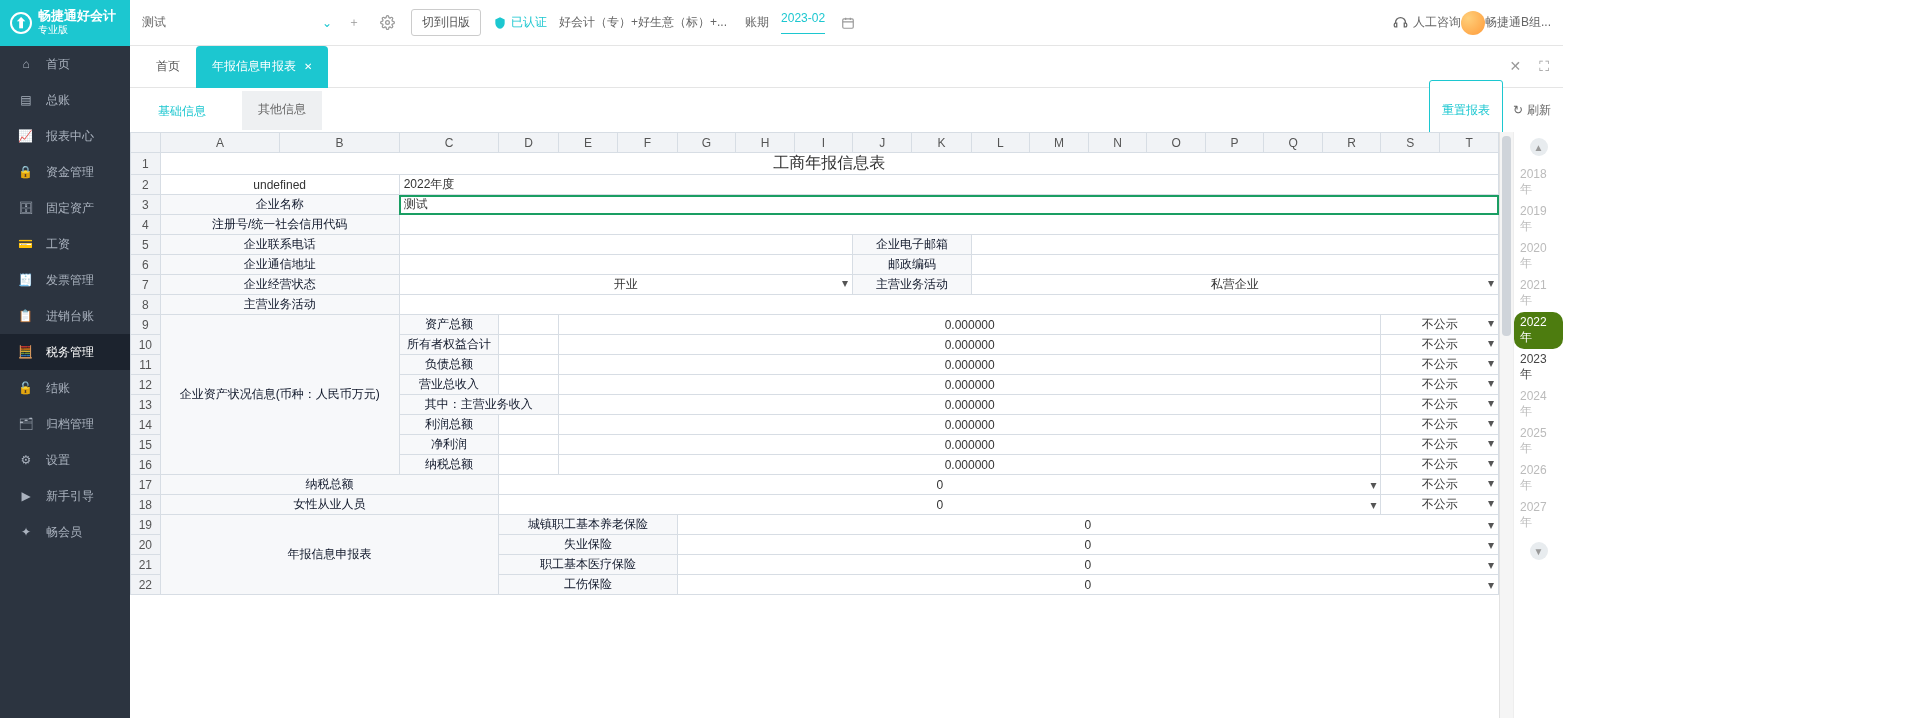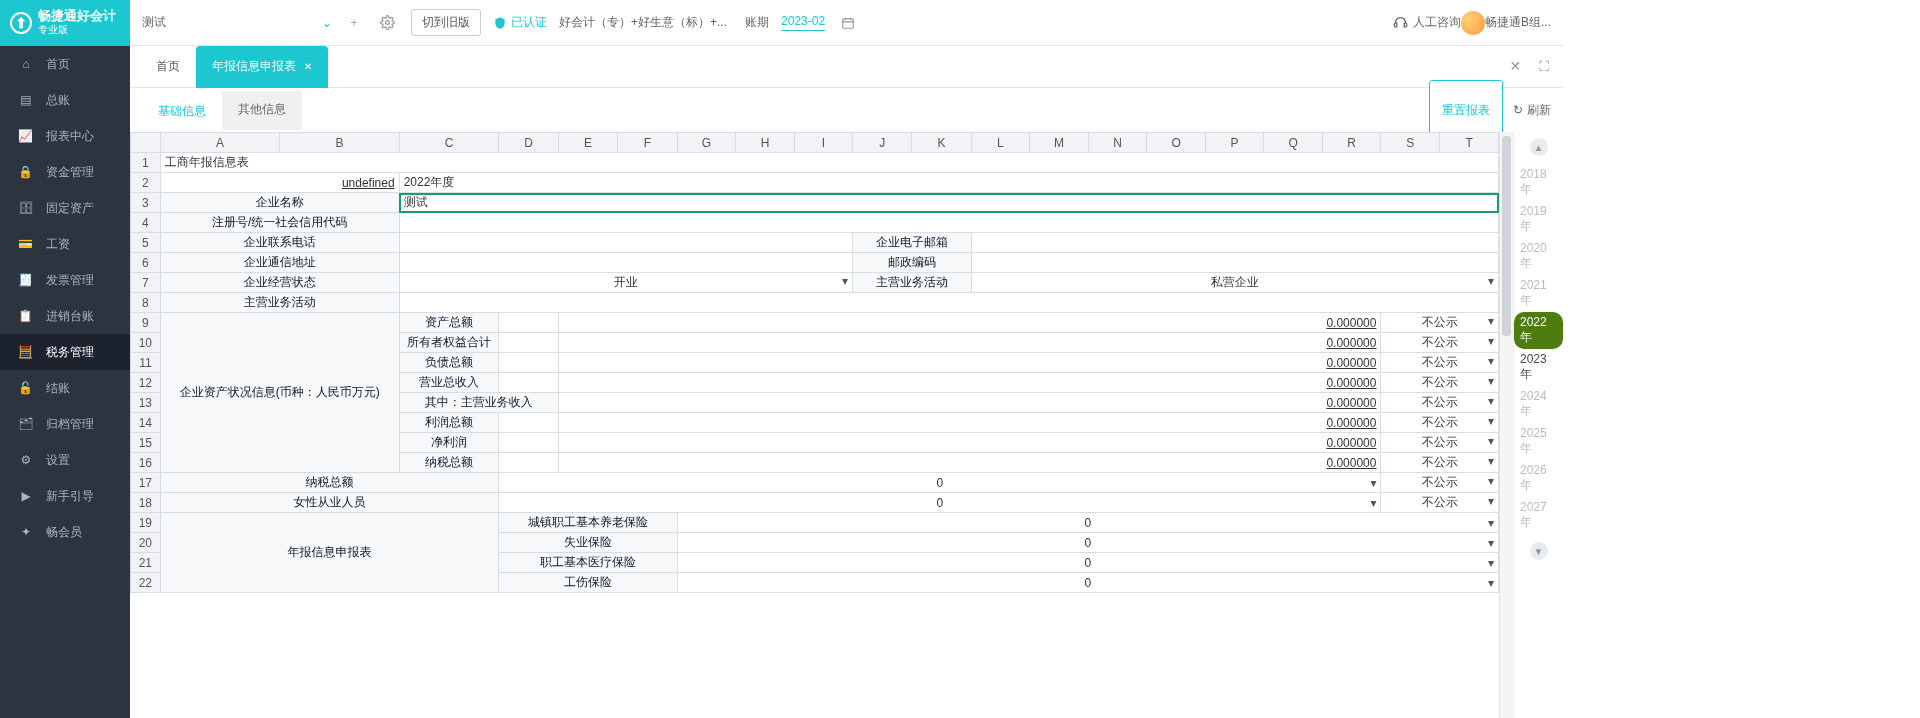--- a/index.html
+++ b/index.html
@@ -14,48 +14,48 @@
 .nav-item.active { background: #1c232e; color: #fff; }
 .nav-icon { width: 16px; display: inline-flex; align-items: center; justify-content: center; }
 .topbar { height: 46px; border-bottom: 1px solid #e5e5e5; display: flex; align-items: center; padding: 0 12px; gap: 12px; }
 .company-select { width: 190px; display: flex; align-items: center; justify-content: space-between; color: #666; cursor: pointer; }
 .chev-down { color: #1cc7d0; }
 .top-icon { color: #999; cursor: pointer; padding: 4px; }
 .switch-old { border: 1px solid #ccc; border-radius: 3px; padding: 4px 10px; color: #555; cursor: pointer; }
 .verified { color: #1cc7d0; display: flex; align-items: center; gap: 4px; }
 .top-text { color: #666; }
 .period-label { color: #666; margin-left: 6px; }
-.period-val { color: #1cc7d0; border-bottom: 1px solid #1cc7d0; padding-bottom: 2px; }
+.period-val { color: #1cc7d0; border-bottom: 1px solid #1cc7d0; padding-bottom: 8px; }
 .top-right { margin-left: auto; display: flex; align-items: center; gap: 0; }
 .headset { display: flex; align-items: center; gap: 5px; color: #666; cursor: pointer; }
 .avatar { width: 24px; height: 24px; border-radius: 50%; background: radial-gradient(circle at 30% 30%, #ffcf7a, #ff9b3a); }
 .main { flex: 1; display: flex; flex-direction: column; min-width: 0; }
 .tabs-bar { height: 42px; display: flex; align-items: center; padding: 0 10px; gap: 0; border-bottom: 1px solid #e5e5e5; }
 .tab { padding: 0 16px; height: 42px; display: flex; align-items: center; gap: 8px; cursor: pointer; color: #555; }
 .tab.active { background: #1cc7d0; color: #fff; border-radius: 4px 4px 0 0; }
 .tab-close { font-size: 10px; }
 .tabs-right { margin-left: auto; display: flex; gap: 10px; }
 .tabs-right span { color: #999; cursor: pointer; padding: 4px; font-size: 14px; }
 .sub-bar { height: 44px; display: flex; align-items: center; padding: 0 12px; }
-.sub-tabs { display: flex; }
+.sub-tabs { display: flex; gap: 20px; }
 .sub-tab { padding: 10px 16px; color: #666; cursor: pointer; background: #eef0f2; }
 .sub-tab.active { color: #1cc7d0; background: #fff; border-top: 2px solid #fff; }
 .sub-right { margin-left: auto; display: flex; gap: 10px; align-items: center; }
 .btn-reset { border: 1px solid #1cc7d0; color: #1cc7d0; padding: 21px 12px; border-radius: 3px; cursor: pointer; background: #fff; }
 .btn-refresh { color: #666; display: flex; align-items: center; gap: 4px; cursor: pointer; }
 .sheet-wrap { flex: 1; display: flex; min-height: 0; position: relative; }
 .sheet-scroll { flex: 1; overflow: auto; position: relative; }
 table.sheet { border-collapse: collapse; table-layout: fixed; }
 .sheet td, .sheet th { border: 1px solid #d7dde4; height: 20px; font-size: 12px; padding: 0 4px; white-space: nowrap; overflow: hidden; text-overflow: ellipsis; }
 .sheet .col-hdr { background: #f1f3f6; text-align: center; color: #555; font-weight: normal; height: 18px; }
 .sheet .row-hdr { background: #f1f3f6; text-align: center; color: #555; width: 30px; }
 .sheet .corner { background: #f1f3f6; }
 .sheet .label-cell { background: #f7f8fa; text-align: center; color: #0f172a; }
-.sheet .title-cell { font-size: 12px; }
-.sheet .val-right { text-align: right; text-decoration: underline; }
+.sheet .title-cell { text-align: center; font-size: 16px; }
+.sheet .val-right { text-align: center; }
 .sheet .selected { outline: 2px solid #1a9e63; outline-offset: -2px; }
 .sheet .dd { text-align: center; position: relative; }
 .sheet .dd::after { content: "▾"; position: absolute; right: 4px; color: #555; }
 .year-rail { width: 50px; background: #fff; border-left: 1px solid #eee; display: flex; flex-direction: column; align-items: center; padding: 6px 0; gap: 8px; }
 .rail-arrow { width: 18px; height: 18px; border-radius: 50%; background: #e8ecef; color: #999; display: flex; align-items: center; justify-content: center; cursor: pointer; font-size: 10px; }
 .year-item { font-size: 12px; color: #bbb; padding: 3px 6px; border-radius: 10px; cursor: pointer; }
 .year-item.dark { color: #444; }
 .year-item.active { background: #4d7c0f; color: #fff; }
 .vscroll { width: 14px; background: #f5f5f5; border-left: 1px solid #e2e2e2; position: relative; }
 .vthumb { position: absolute; left: 2px; right: 2px; top: 4px; height: 200px; background: #cfd4da; border-radius: 4px; }

